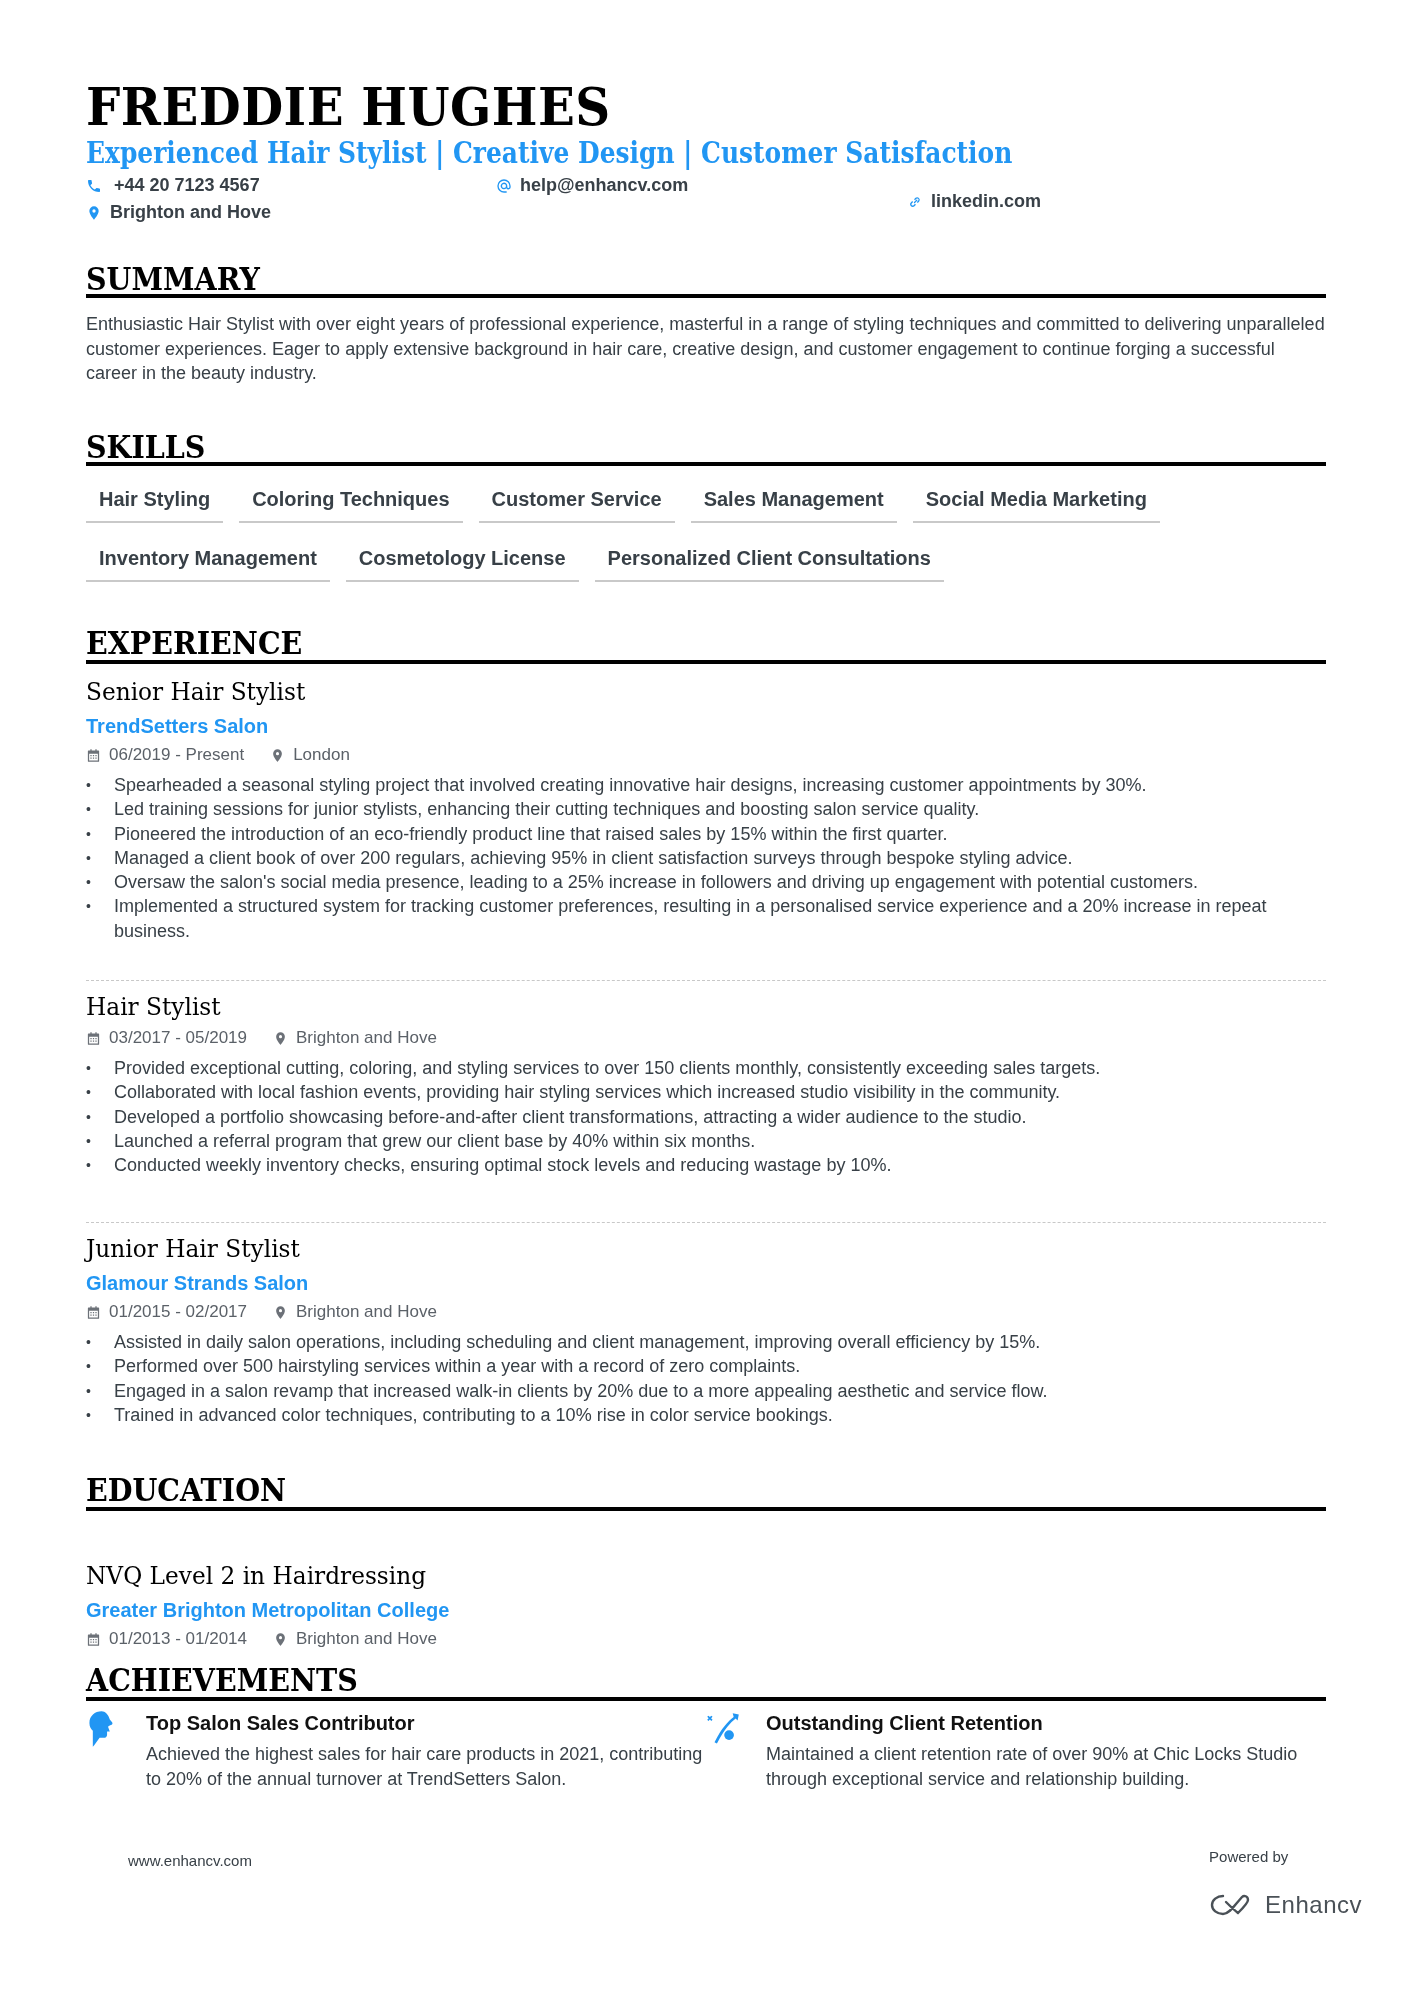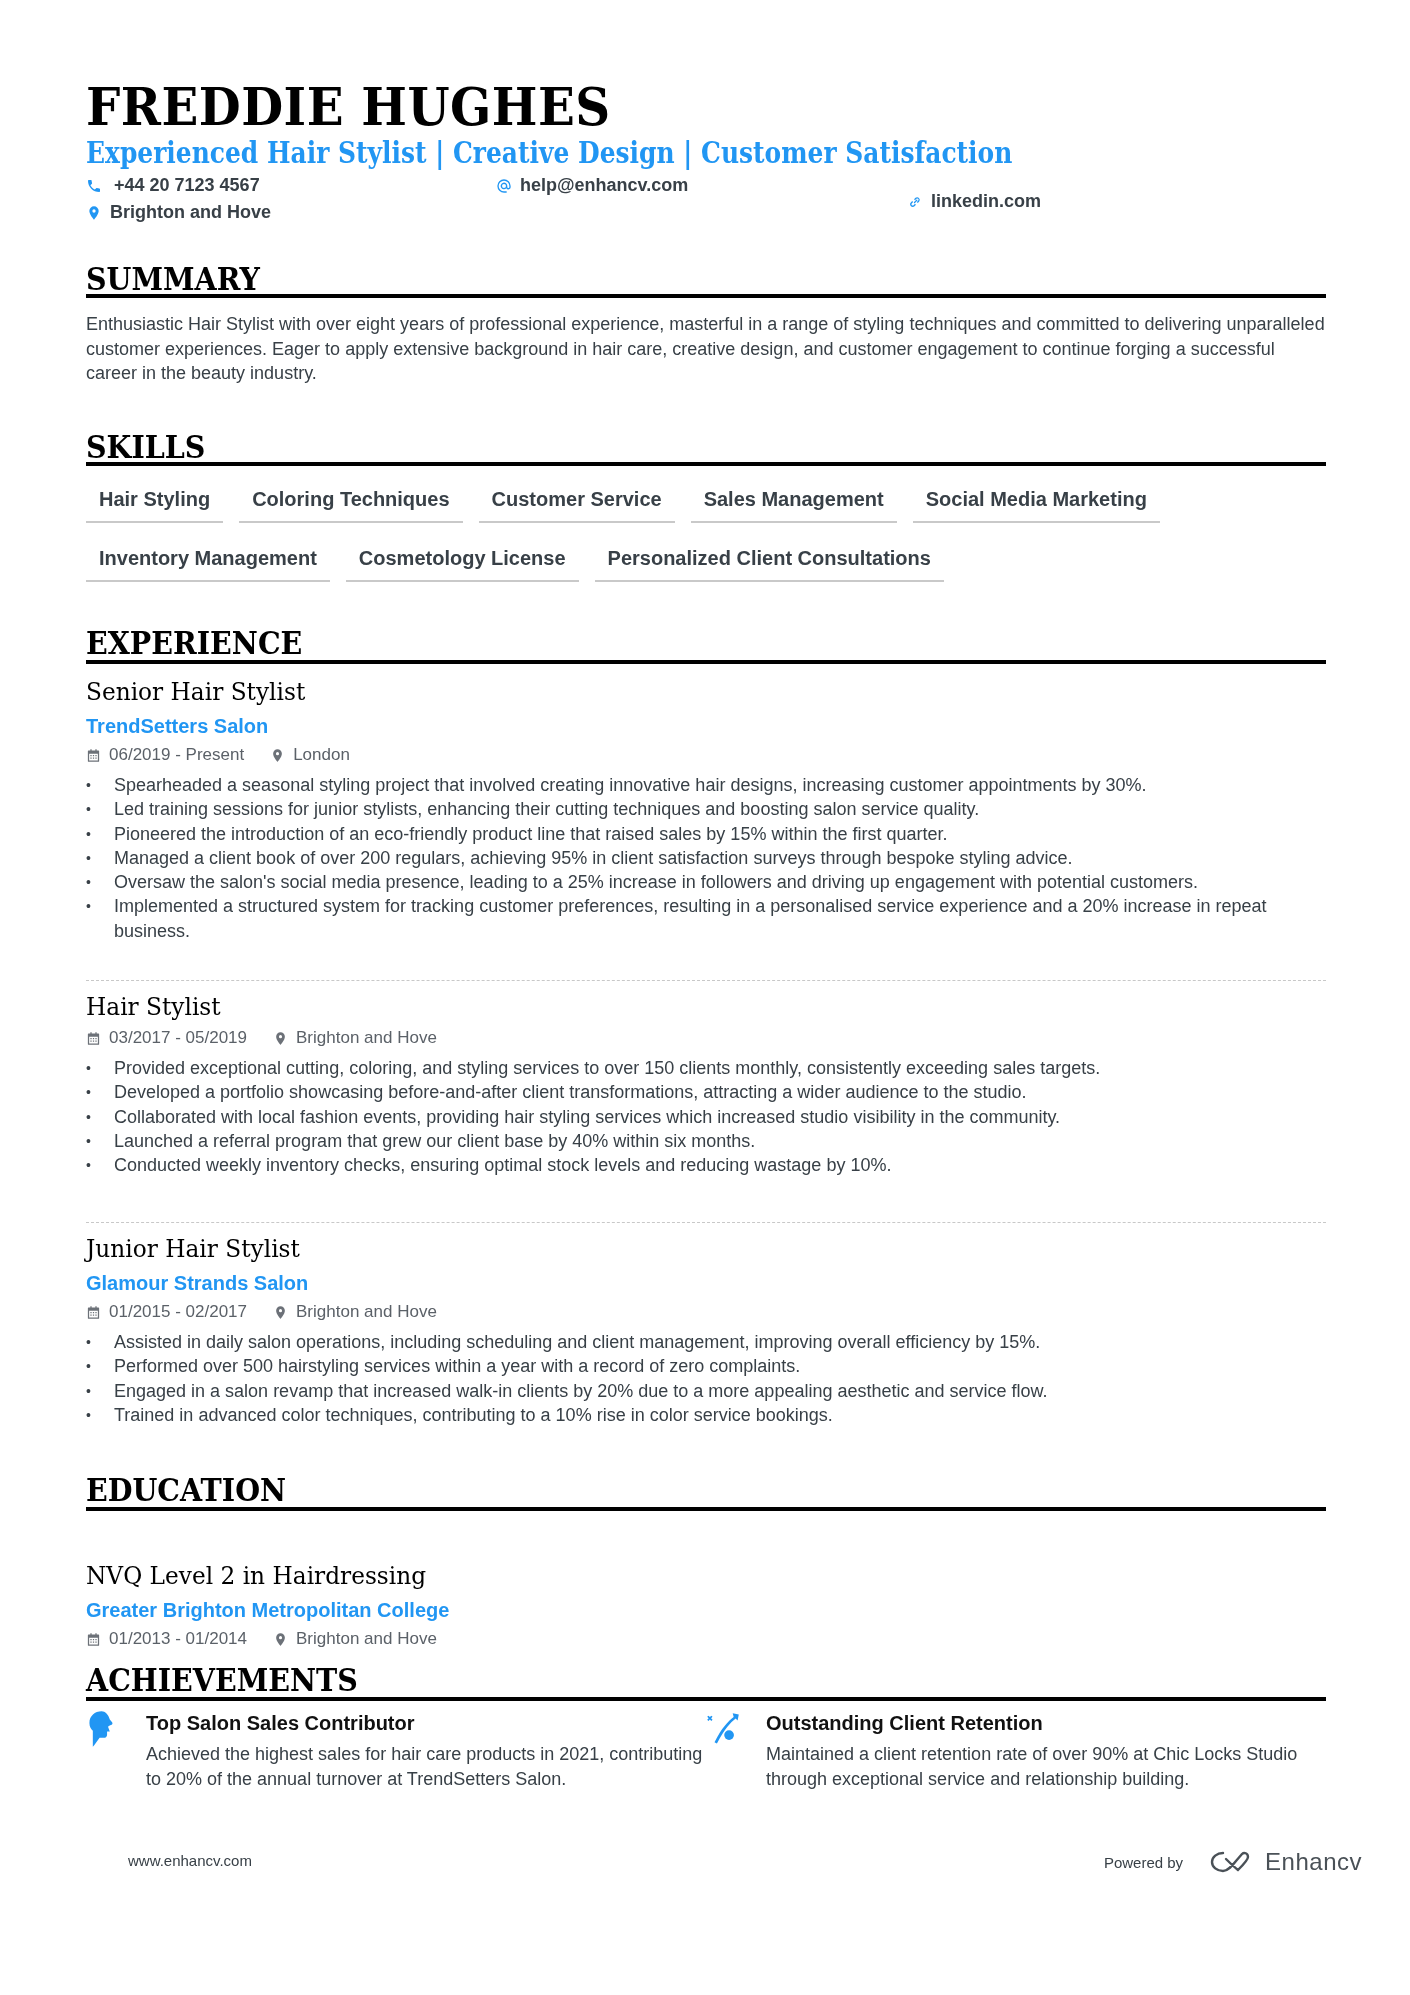--- a/index.html
+++ b/index.html
@@ -35,21 +35,21 @@
 
   .achievements { position: absolute; top: 1708px; left: 0; width: 1240px; display: flex; }
   .ach { width: 640px; display: flex; gap: 20px; }
   .ach-icon { width: 40px; flex: none; padding-top: 2px; }
   .ach-icon svg { width: 34px; height: 38px; fill: #2196f3; }
   .ach-title { font-size: 20px; font-weight: bold; color: #111; line-height: 30px; }
   .ach-desc { font-size: 18px; line-height: 24.5px; color: #384047; margin-top: 4px; width: 560px; }
 
   .footer { position: absolute; top: 1848px; left: 0; width: 1240px; height: 30px; margin-left: 36px; }
   .footer-url { position: absolute; left: 6px; top: 4px; font-size: 15px; color: #384047; }
-  .powered { position: absolute; right: 0; top: 0; display: flex; align-items: center; gap: 26px; }
+  .powered { position: absolute; right: 0; top: 0; display: flex; gap: 26px; flex-direction: column; }
   .powered-label { font-size: 15px; color: #384047; }
   .brand { display: flex; align-items: center; gap: 10px; font-size: 24px; color: #4a5157; letter-spacing: 0.5px; }
 </style>
 </head>
 <body>
 
 <div class="page">
 
   <div class="name">FREDDIE HUGHES</div>
   <div class="tagline">Experienced Hair Stylist | Creative Design | Customer Satisfaction</div>
@@ -141,22 +141,22 @@
       </span>
       <span class="item">
         <svg viewBox="0 0 24 24">
             <path d="M12 2a7 7 0 00-7 7c0 5.2 7 13 7 13s7-7.8 7-13a7 7 0 00-7-7zm0 9.5A2.5 2.5 0 1112 6.5a2.5 2.5 0 010 5z"></path>
           </svg>
         <span>Brighton and Hove</span>
       </span>
     </div>
     <ul class="bullets">
       <li>Provided exceptional cutting, coloring, and styling services to over 150 clients monthly, consistently exceeding sales targets.</li>
+      <li>Collaborated with local fashion events, providing hair styling services which increased studio visibility in the community.</li>
       <li>Developed a portfolio showcasing before-and-after client transformations, attracting a wider audience to the studio.</li>
-      <li>Collaborated with local fashion events, providing hair styling services which increased studio visibility in the community.</li>
       <li>Launched a referral program that grew our client base by 40% within six months.</li>
       <li>Conducted weekly inventory checks, ensuring optimal stock levels and reducing wastage by 10%.</li>
     </ul>
   </div>
 
   <div class="dashed" style="top:1222px;"></div>
 
   <div class="job" style="top:1232px;">
     <div class="job-title">Junior Hair Stylist</div>
     <div class="company">Glamour Strands Salon</div>

